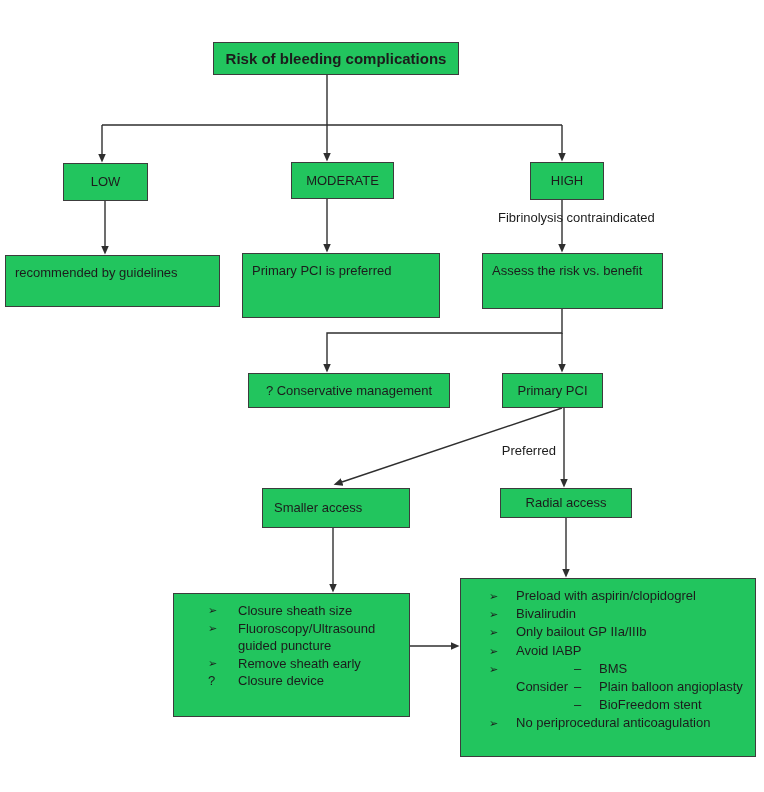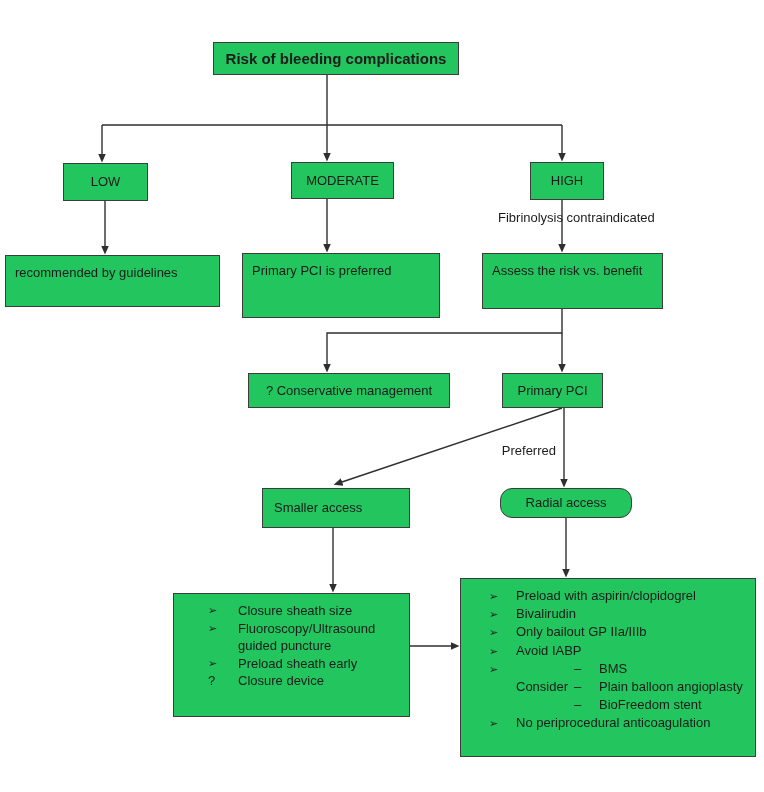--- a/index.html
+++ b/index.html
@@ -105,36 +105,36 @@
   </div>
   <div class="node center" style="left:502px;top:373px;width:101px;height:35px;">
     <span>Primary PCI</span>
   </div>
 
   <div class="flabel" style="left:498px;top:443px;width:58px;text-align:right;">Preferred</div>
 
   <div class="node" style="left:262px;top:488px;width:148px;height:40px;display:flex;align-items:center;padding-left:11px;">
     <span>Smaller access</span>
   </div>
-  <div class="node center" style="left:500px;top:488px;width:132px;height:30px;border-radius:12px;">
+  <div class="node center" style="left:500px;top:488px;width:132px;height:30px;">
     <span>Radial access</span>
   </div>
 
   <div class="node list femoral-list" style="left:173px;top:593px;width:237px;height:124px;">
     <div class="li">
       <span class="bullet">➢</span>
       <span class="txt">Closure sheath size</span>
     </div>
     <div class="li">
       <span class="bullet">➢</span>
       <span class="txt" style="max-width:162px;">Fluoroscopy/Ultrasound guided puncture</span>
     </div>
     <div class="li">
       <span class="bullet">➢</span>
-      <span class="txt">Preload sheath early</span>
+      <span class="txt">Remove sheath early</span>
     </div>
     <div class="li">
       <span class="bullet" style="font-size:13px;">?</span>
       <span class="txt">Closure device</span>
     </div>
   </div>
 
   <div class="node list radial-list" style="left:460px;top:578px;width:296px;height:179px;">
     <div class="li">
       <span class="bullet">➢</span>

